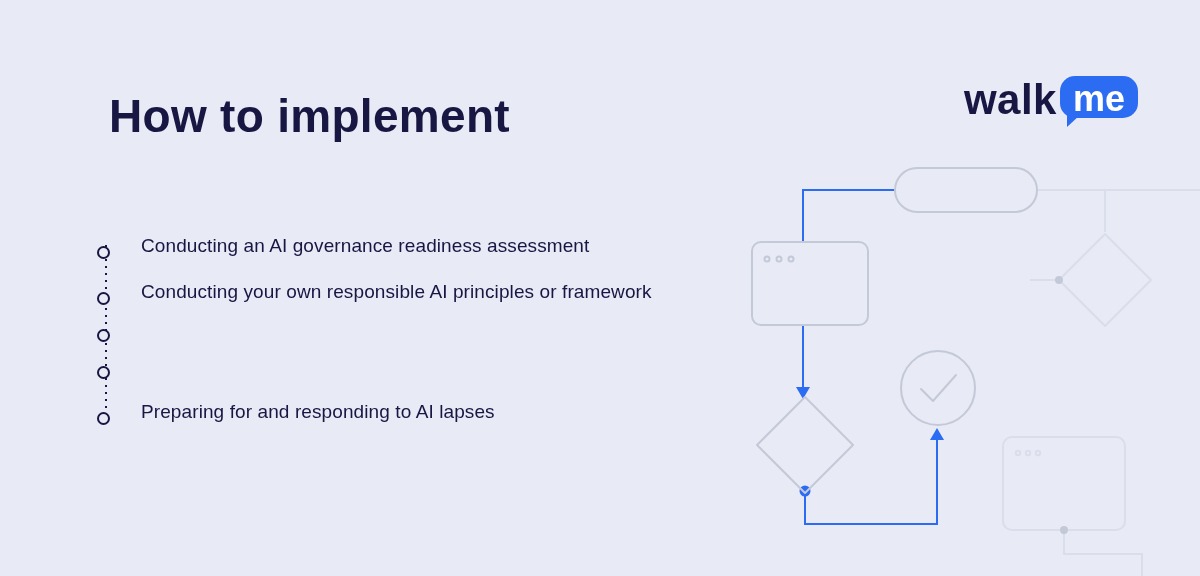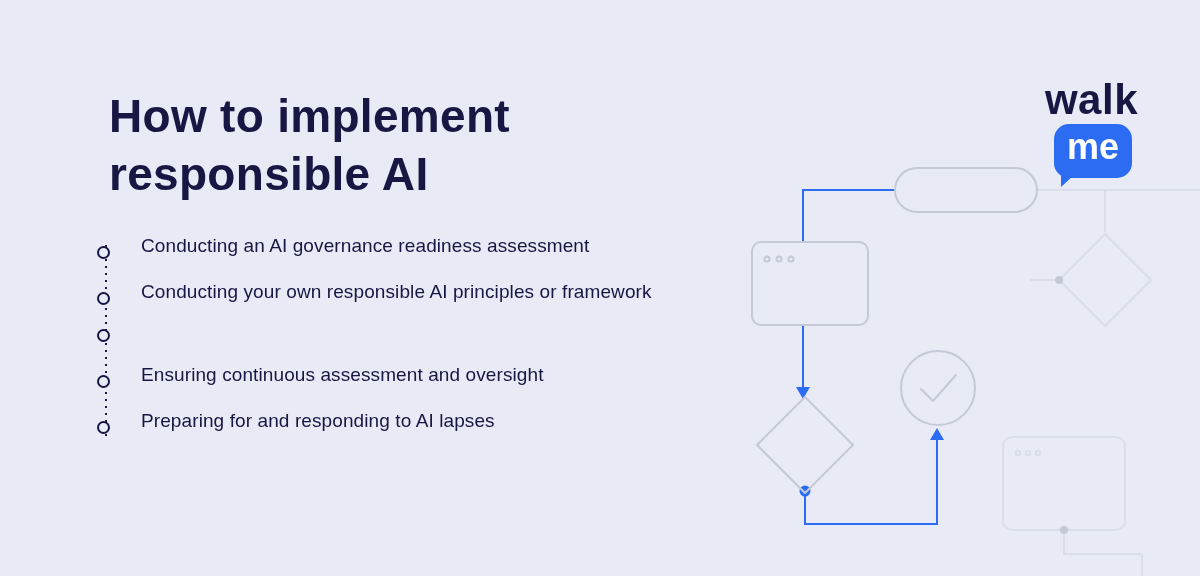--- a/index.html
+++ b/index.html
@@ -15,25 +15,25 @@
   }
 
   
   .title{
     position:absolute;left:109px;top:56px;
     font-size:46px;font-weight:600;line-height:1.27;letter-spacing:.3px;
     color:var(--navy);
   }
 
   
-  .logo{position:absolute;top:76px;right:62px;display:flex;align-items:center;flex-direction:column;}
+  .logo{position:absolute;top:76px;right:62px;display:flex;align-items:flex-start;}
   .logo-walk{font-size:42px;font-weight:700;color:var(--navy);letter-spacing:.5px;}
   .logo-me{
     position:relative;margin-left:3px;background:var(--blue);color:var(--white);
-    font-size:36px;font-weight:700;border-radius:15px;padding:5px 13px 13px;
+    font-size:36px;font-weight:700;border-radius:15px;padding:5px 13px 1px;
     line-height:1;
   }
   .logo-me-tail{
     position:absolute;left:7px;bottom:-9px;width:0;height:0;
     border-top:12px solid var(--blue);border-right:13px solid transparent;
   }
 
   
   .checklist{position:absolute;left:97px;top:233px;width:650px;}
   .checklist::before{
@@ -56,21 +56,20 @@
   .st-gray{stroke:var(--gray);fill:none;stroke-width:2;}
   .st-faded{stroke:var(--faded);fill:none;stroke-width:2;}
   .st-blue{stroke:var(--blue);fill:none;stroke-width:2;}
   .f-blue{fill:var(--blue);stroke:none;}
   .f-gray{fill:var(--gray);stroke:none;}
 </style>
 </head>
 <body>
 
 <h1 class="title"><span>How to implement</span><br>
-  <span>responsible AI</span>
 </h1>
 
 <div class="logo">
   <span class="logo-walk">walk</span>
   <span class="logo-me"><span>me</span>
     <span class="logo-me-tail"></span>
   </span>
 </div>
 
 <div class="checklist">
@@ -80,21 +79,20 @@
   </div>
   <div class="check-item">
     <span class="bullet"></span>
     <span class="item-label">Conducting your own responsible AI principles or framework</span>
   </div>
   <div class="check-item">
     <span class="bullet"></span>
   </div>
   <div class="check-item">
     <span class="bullet"></span>
-    <span class="item-label">Ensuring continuous assessment and oversight</span>
   </div>
   <div class="check-item">
     <span class="bullet"></span>
     <span class="item-label">Preparing for and responding to AI lapses</span>
   </div>
 </div>
 
 <svg class="flowchart" width="470" height="426" viewBox="0 0 470 426">
 
   <g>

